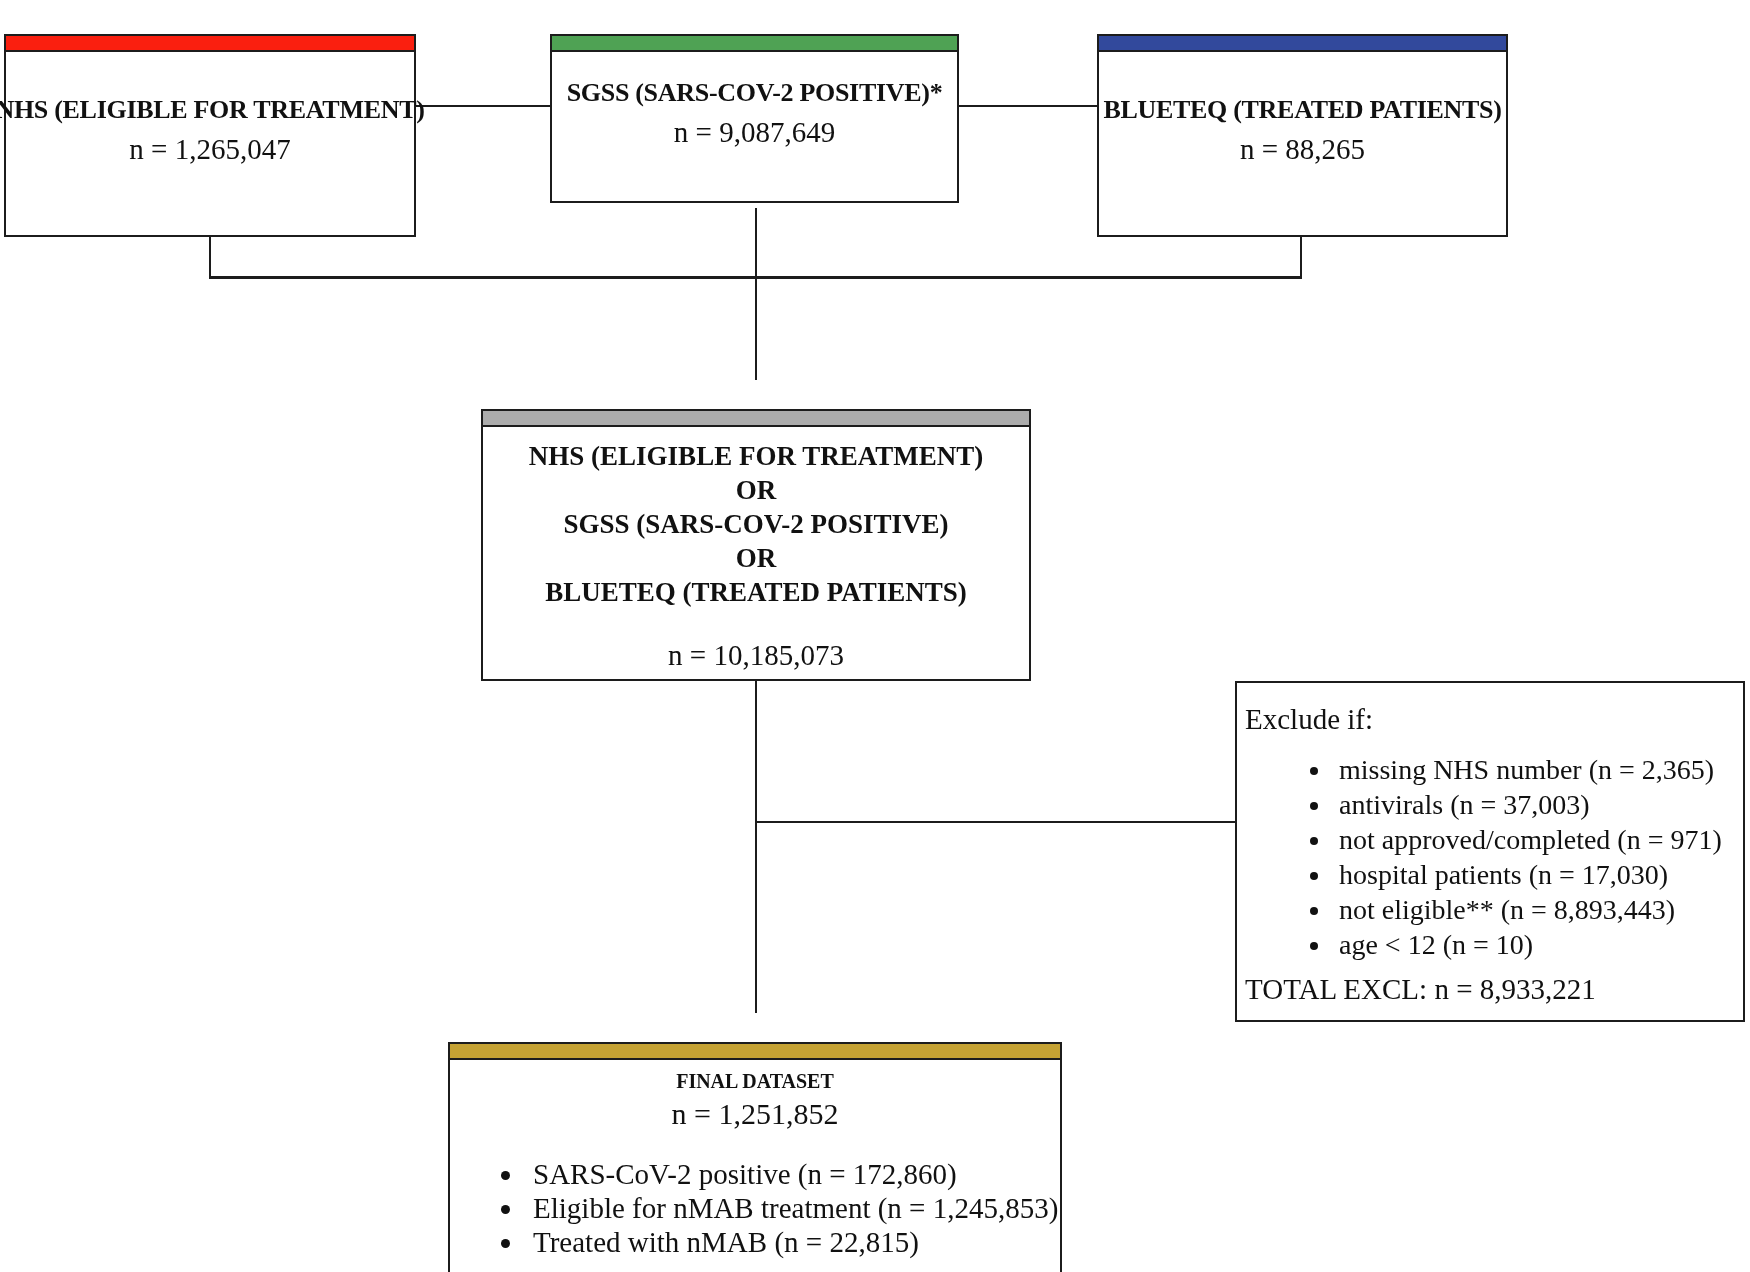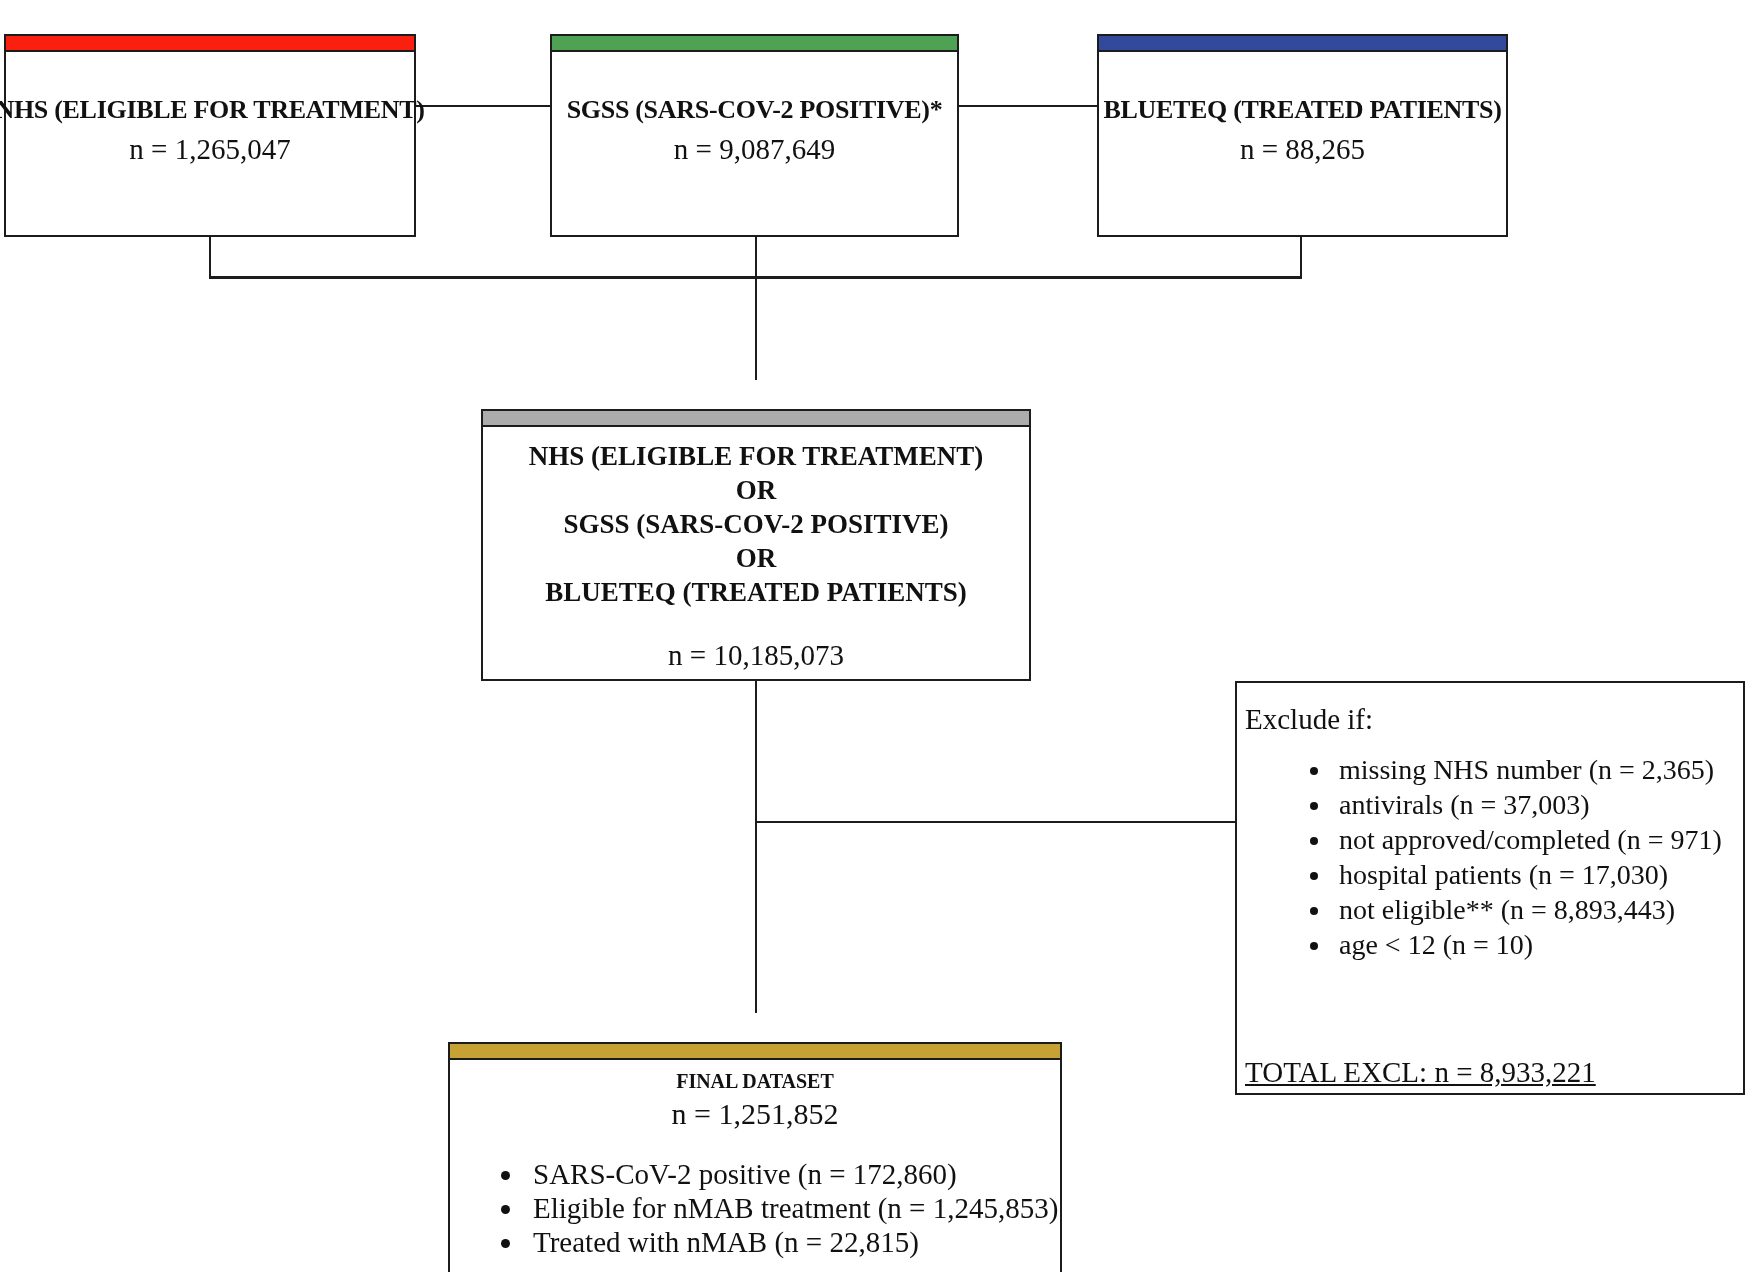--- a/index.html
+++ b/index.html
@@ -33,36 +33,36 @@
     justify-content: center;
     align-items: center;
     text-align: center;
     padding-bottom: 26px;
     box-sizing: border-box;
   }
   .source-title { font-weight: bold; font-size: 26px; white-space: nowrap; letter-spacing: -0.3px; }
   .source-n { font-size: 29px; margin-top: 8px; }
 
   #box-source-nhs     { left: 4px;    top: 5px;  width: 412px; height: 203px; }
-  #box-source-sgss    { left: 550px;  top: 5px;  width: 409px; height: 203px; font-family: Liberation Serif, serif; }
+  #box-source-sgss    { left: 550px;  top: 5px;  width: 409px; height: 169px; font-family: Liberation Serif, serif; }
   #box-source-blueteq { left: 1097px; top: 5px;  width: 411px; height: 203px; }
 
   
   #box-union { left: 481px; top: 380px; width: 550px; height: 272px; }
   #box-union .body { padding-top: 12px; text-align: center; }
   .union-line { font-weight: bold; font-size: 27px; line-height: 34px; }
   .union-n { font-size: 29px; margin-top: 30px; }
 
   
-  #box-exclusions { left: 1235px; top: 652px; width: 510px; height: 414px; }
+  #box-exclusions { left: 1235px; top: 652px; width: 510px; height: 341px; }
   #box-exclusions .body { position: relative; height: 100%; box-sizing: border-box; padding: 20px 8px 0 8px; }
   .excl-heading { font-size: 29px; }
   .excl-list { margin: 16px 0 0 0; padding-left: 88px; font-size: 28px; line-height: 35px; }
   .excl-list li { padding-left: 6px; }
-  .excl-total { position: absolute; left: 8px; bottom: 4px; font-size: 29px; text-decoration: underline; }
+  .excl-total { position: absolute; left: 8px; bottom: 14px; font-size: 29px; }
 
   
   #box-final { left: 448px; top: 1013px; width: 614px; height: 253px; }
   #box-final .body { text-align: center; padding-top: 10px; }
   .final-title { font-weight: bold; font-size: 20px; }
   .final-n { font-size: 30px; margin-top: 4px; }
   .final-list { margin: 26px 0 0 0; padding-left: 75px; font-size: 29px; line-height: 34px; text-align: left; }
   .final-list li { padding-left: 8px; }
 
   

